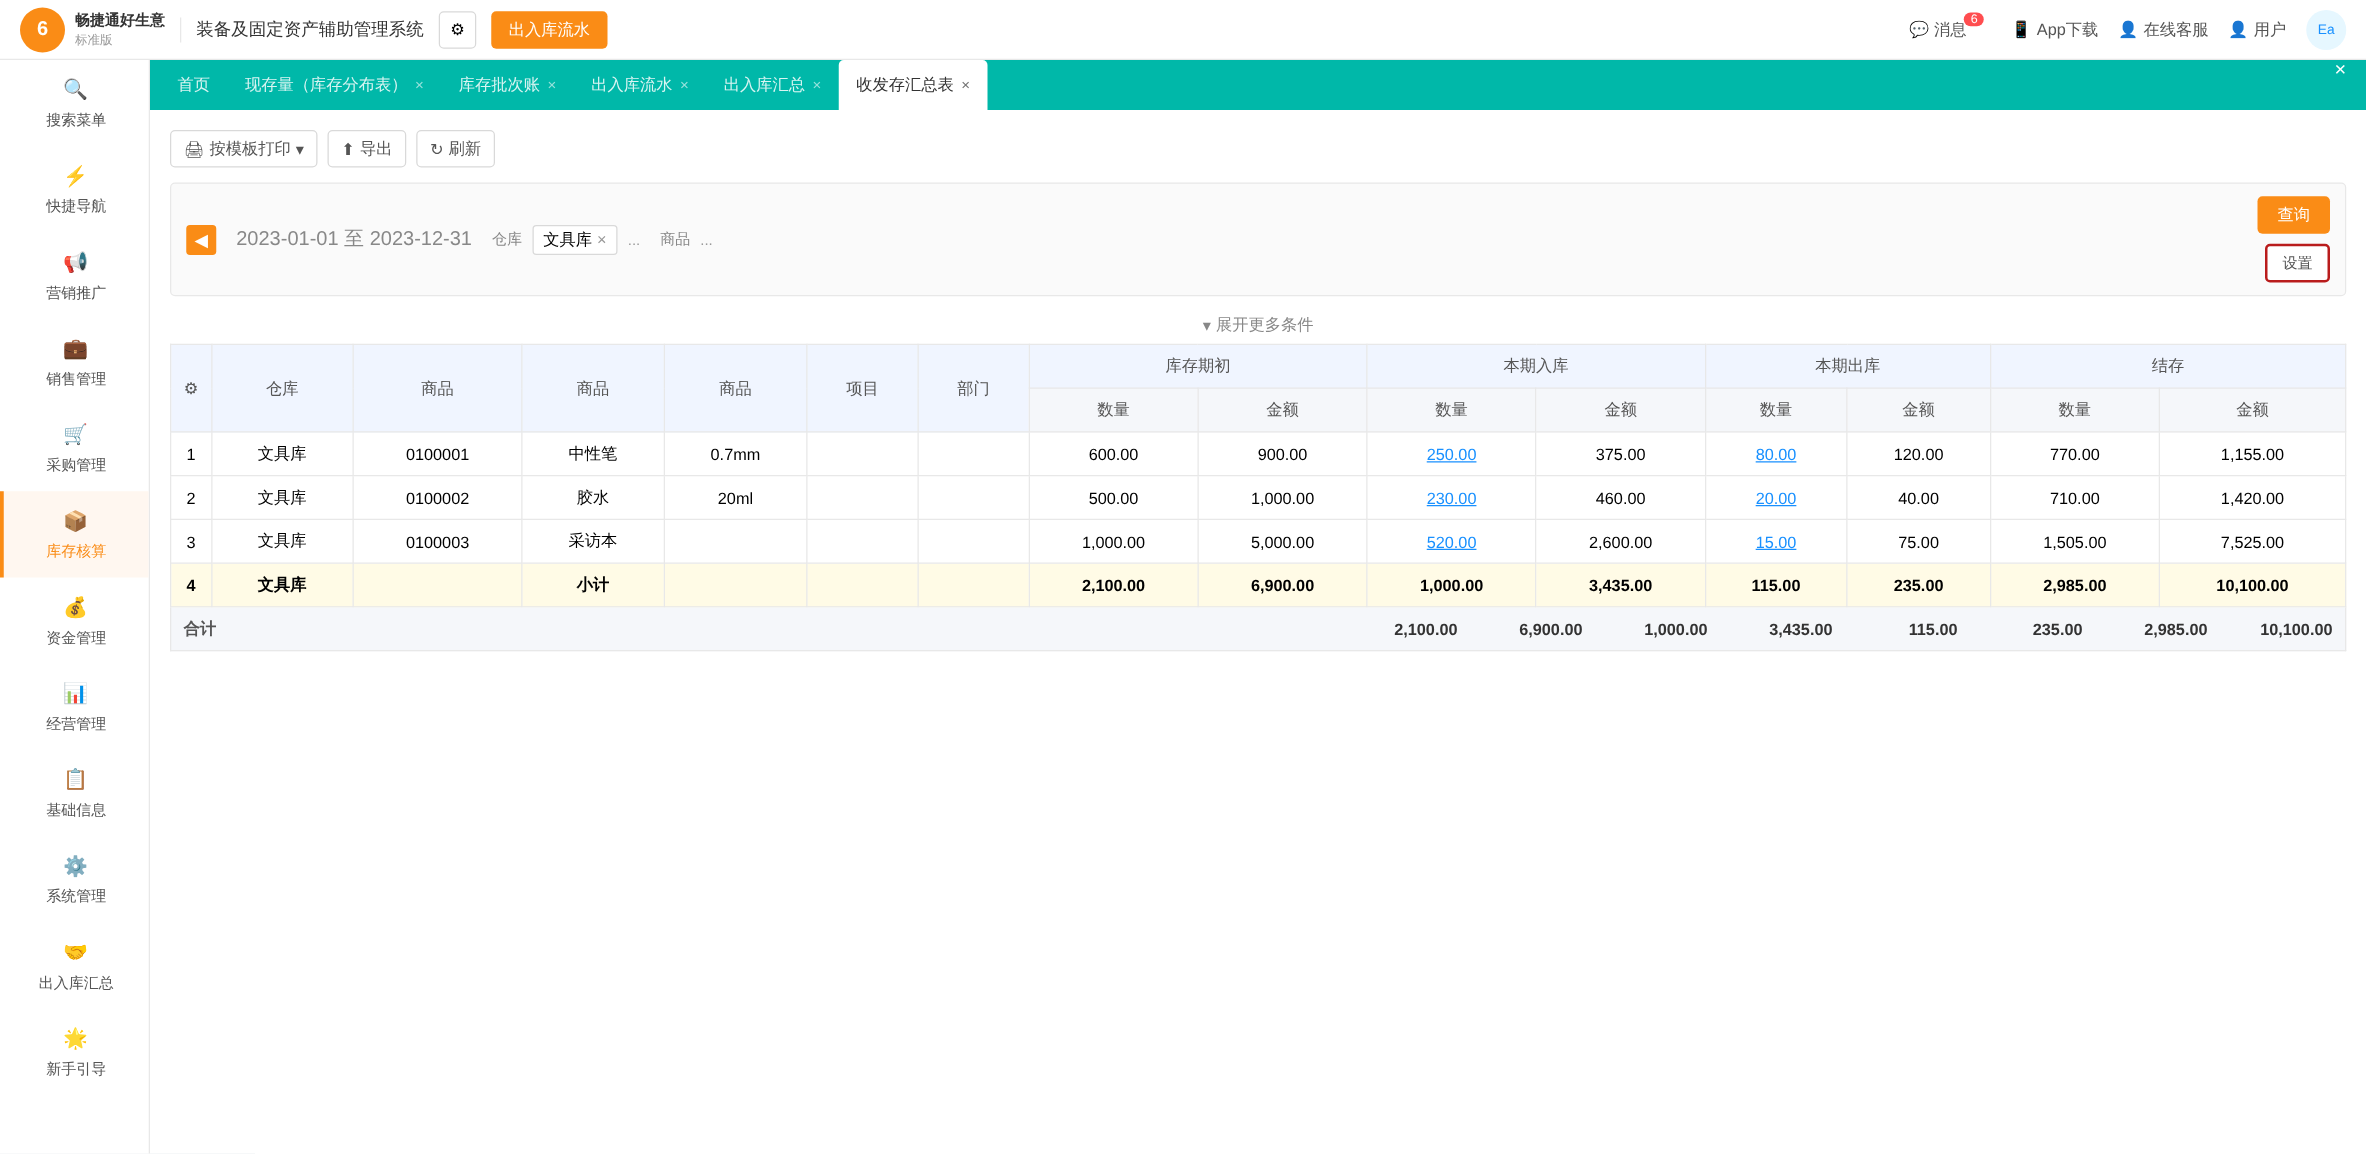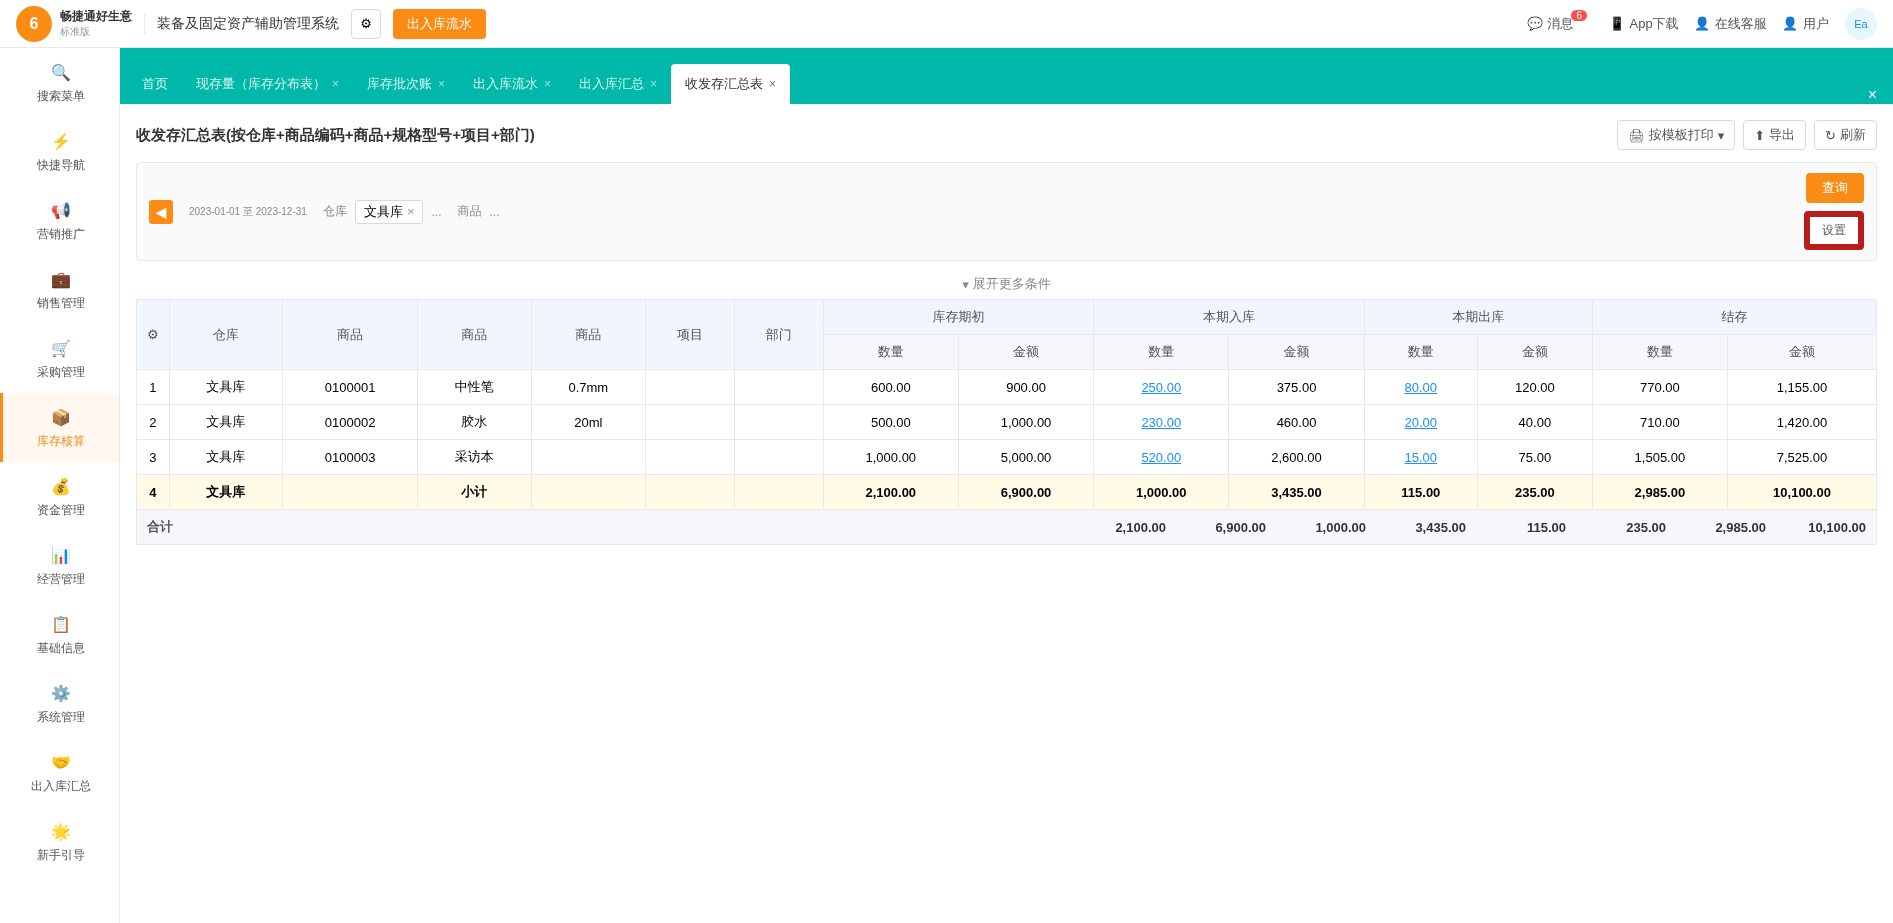--- a/index.html
+++ b/index.html
@@ -133,22 +133,22 @@
       flex: 1;
       display: flex;
       flex-direction: column;
       overflow: hidden;
     }
 
     
     .tab-bar {
       background: #00b8a9;
       display: flex;
-      align-items: flex-end;
-      height: 56px;
+      align-items: flex-start;
+      height: 40px;
       padding: 0 8px;
       flex-shrink: 0;
       overflow: hidden;
     }
     .tab-item {
       display: flex;
       align-items: center;
       gap: 6px;
       padding: 0 14px;
       height: 40px;
@@ -255,21 +255,21 @@
       cursor: pointer;
       font-size: 12px;
       background: #fff;
       color: #555;
     }
     .date-btn.active {
       background: #fa8c16;
       color: #fff;
       border-color: #fa8c16;
     }
-    .date-range { font-size: 10px; color: #888; }
+    .date-range { font-size: 16px; color: #888; }
     .warehouse-tag {
       display: flex;
       align-items: center;
       gap: 4px;
       padding: 2px 8px;
       background: #fff;
       border: 1px solid #d9d9d9;
       border-radius: 3px;
       font-size: 12px;
     }
@@ -279,21 +279,21 @@
       background: #fa8c16;
       color: #fff;
       border: none;
       padding: 6px 16px;
       border-radius: 4px;
       cursor: pointer;
       font-size: 13px;
     }
     .set-btn {
       background: #fff;
-      border: 6px solid #b91c1c;
+      border: 2px solid #b91c1c;
       padding: 5px 12px;
       border-radius: 4px;
       cursor: pointer;
       font-size: 12px;
       color: #555;
     }
 
     
     .expand-row {
       display: flex;
@@ -483,21 +483,20 @@
         <span>收发存汇总表</span>
         <span class="tab-close">×</span>
       </div>
       <span class="tab-bar-close">×</span>
     </div>
 
     <div class="page-content">
       <div class="page-inner">
 
         <div class="page-title-row">
-          <div class="page-title">收发存汇总表(按仓库+商品编码+商品+规格型号+项目+部门)</div>
           <div class="page-actions">
             <button class="action-btn">
               <span>🖨</span>
               <span>按模板打印</span>
               <span>▾</span>
             </button>
             <button class="action-btn">
               <span>⬆</span>
               <span>导出</span>
             </button>

